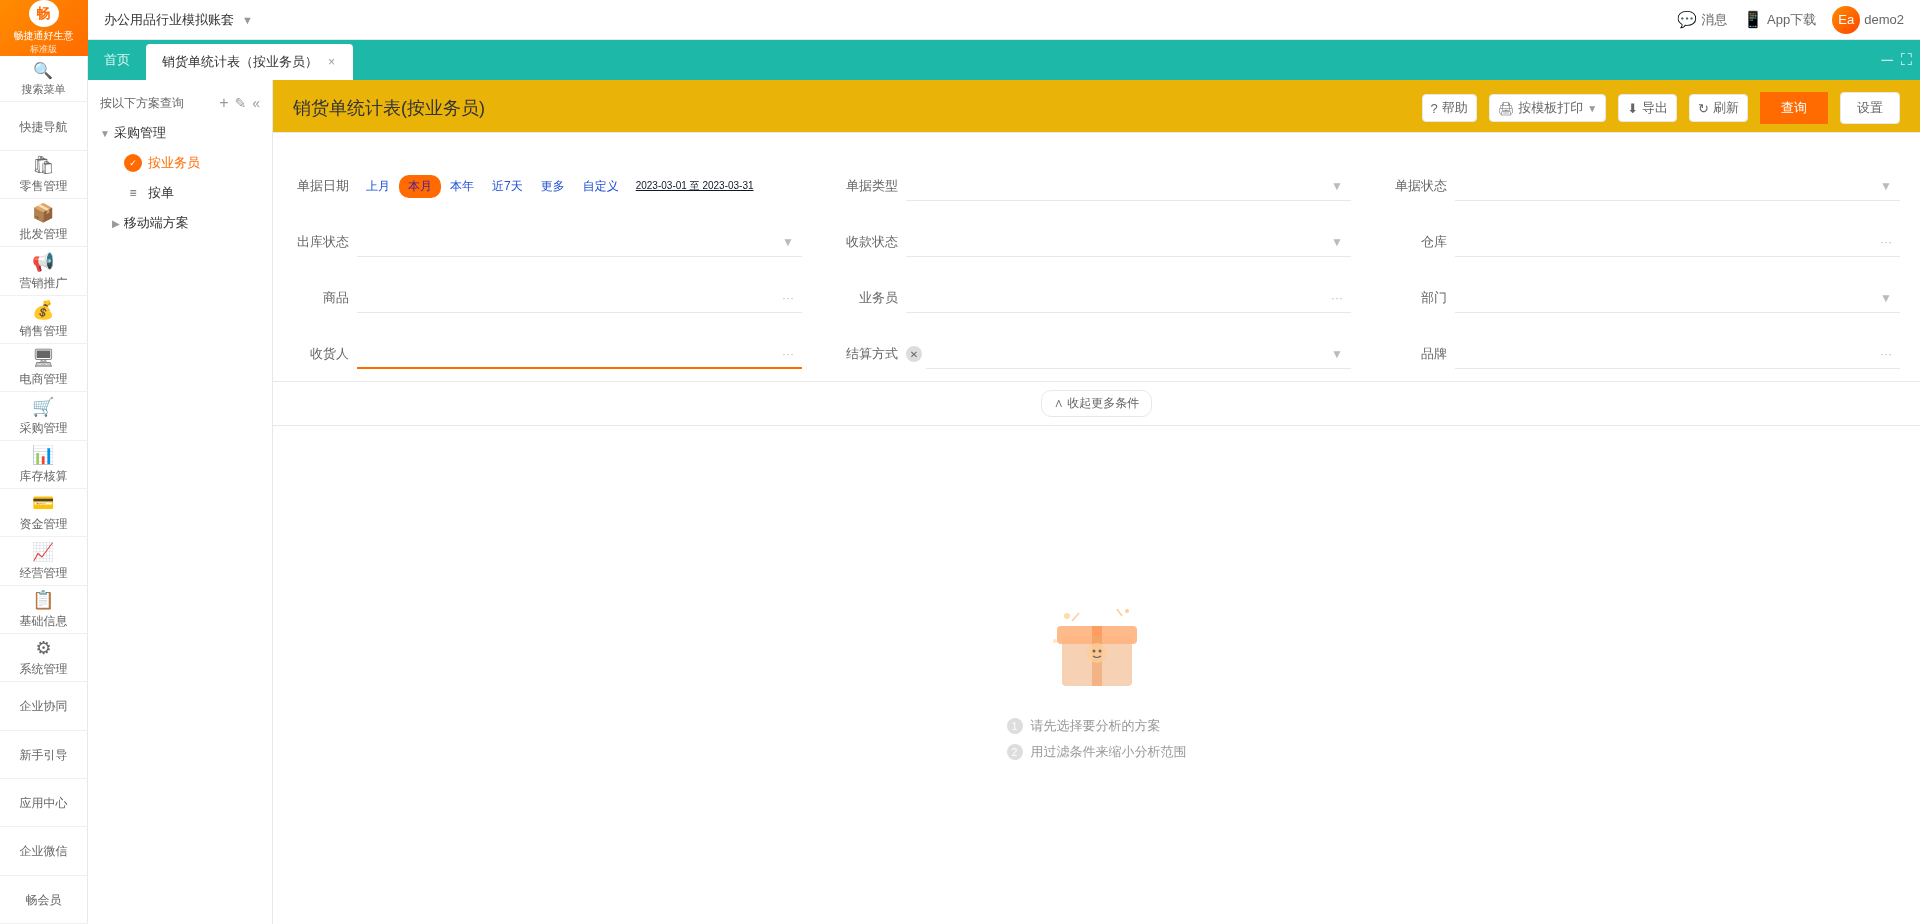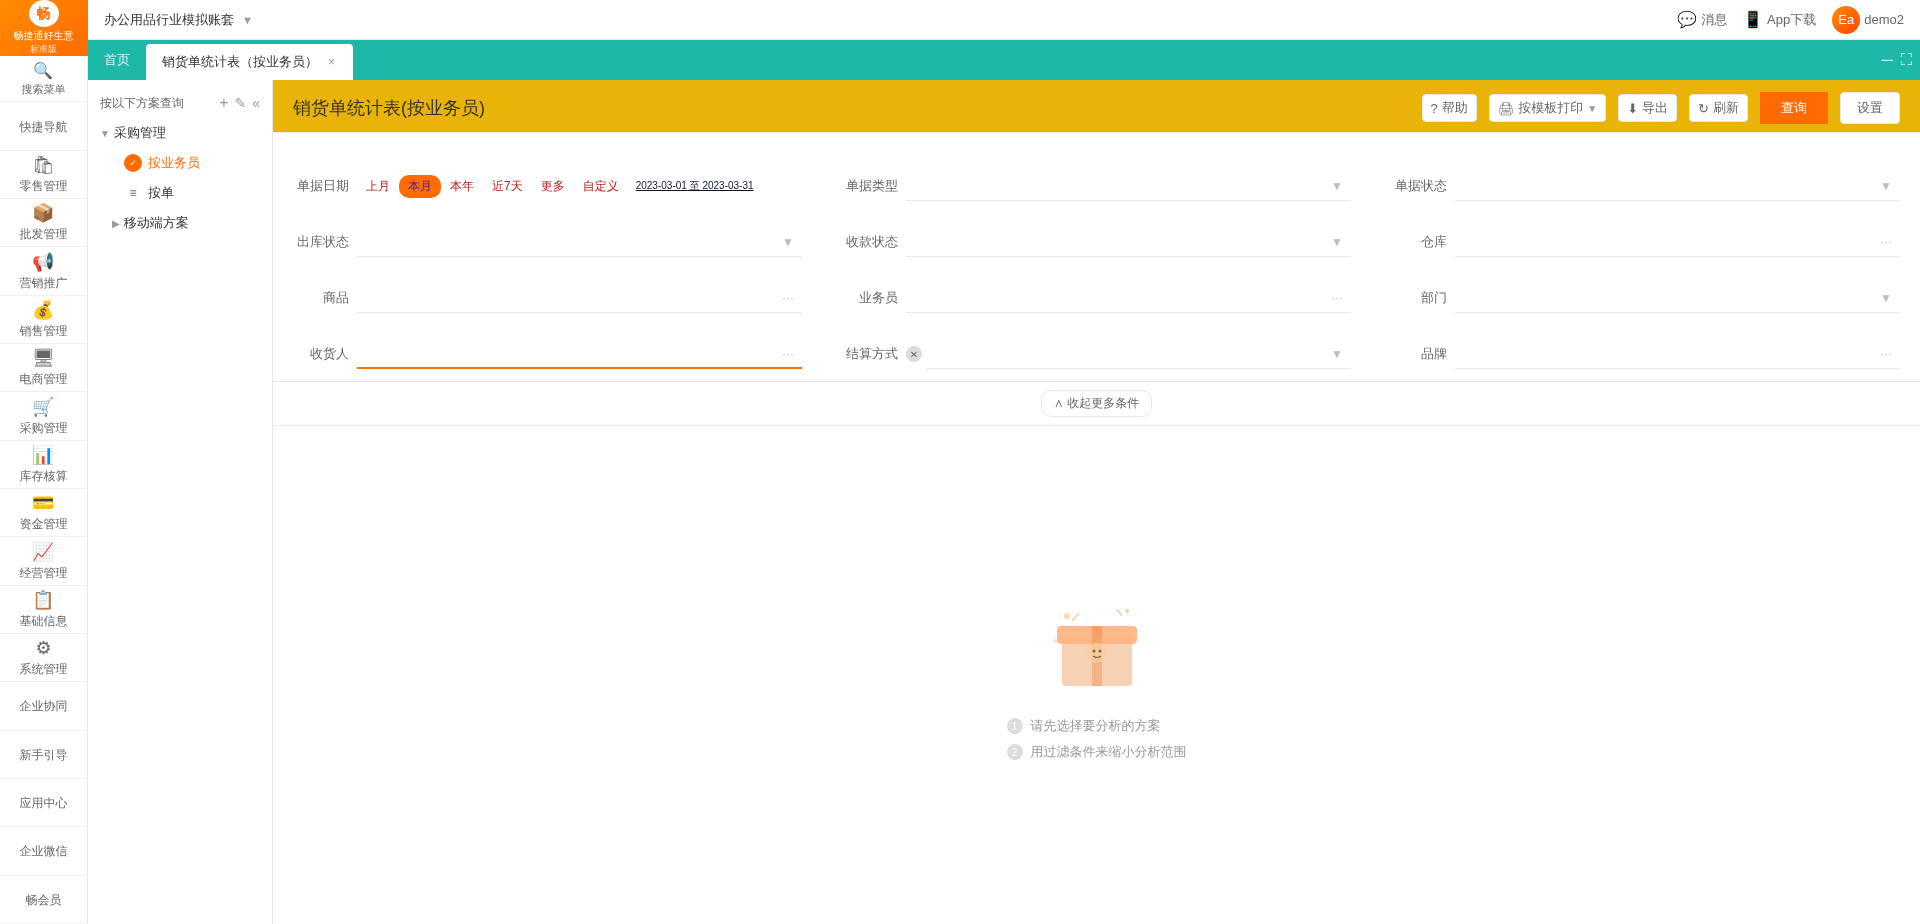--- a/index.html
+++ b/index.html
@@ -71,21 +71,21 @@
     .filter-item { display: flex; align-items: center; flex: 1; min-width: 0; }
     .filter-label { color: #666; font-size: 13px; white-space: nowrap; min-width: 56px; text-align: right; margin-right: 8px; }
     .filter-control { flex: 1; min-width: 0; position: relative; }
     .filter-input { width: 100%; height: 30px; border: none; border-bottom: 1px solid #e8e8e8; padding: 0 8px; font-size: 13px; color: #333; outline: none; background: transparent; }
     .filter-select { width: 100%; height: 30px; border: none; border-bottom: 1px solid #e8e8e8; padding: 0 8px; font-size: 13px; color: #333; outline: none; background: transparent; cursor: pointer; display: flex; align-items: center; justify-content: space-between; }
     .filter-dots { color: #bbb; font-size: 12px; position: absolute; right: 8px; top: 50%; transform: translateY(-50%); cursor: pointer; }
     .filter-arrow { color: #bbb; font-size: 12px; position: absolute; right: 8px; top: 50%; transform: translateY(-50%); cursor: pointer; }
 
     
     .date-filter { display: flex; align-items: center; gap: 0; }
-    .date-btn { padding: 2px 8px; border-radius: 3px; cursor: pointer; color: #b91c1c; font-size: 12px; border: 1px solid transparent; }
+    .date-btn { padding: 2px 8px; border-radius: 3px; cursor: pointer; color: #1d4ed8; font-size: 12px; border: 1px solid transparent; }
     .date-btn.active { background: #ff6b00; color: #4c1d95; border-radius: 10px; }
     .date-range { font-size: 10px; color: #0f172a; margin-left: 8px; text-decoration: underline; }
 
     
     .collapse-bar { display: flex; justify-content: center; padding: 8px 0; background: #fff; border-bottom: 1px solid #e8e8e8; flex-shrink: 0; }
     .collapse-btn { display: flex; align-items: center; gap: 4px; color: #666; cursor: pointer; font-size: 12px; padding: 4px 12px; border: 1px solid #e8e8e8; border-radius: 10px; background: #fff; }
 
     
     .empty-state { flex: 1; display: flex; flex-direction: column; align-items: center; justify-content: center; background: #fff; }
     .empty-tips { color: #999; font-size: 14px; }

